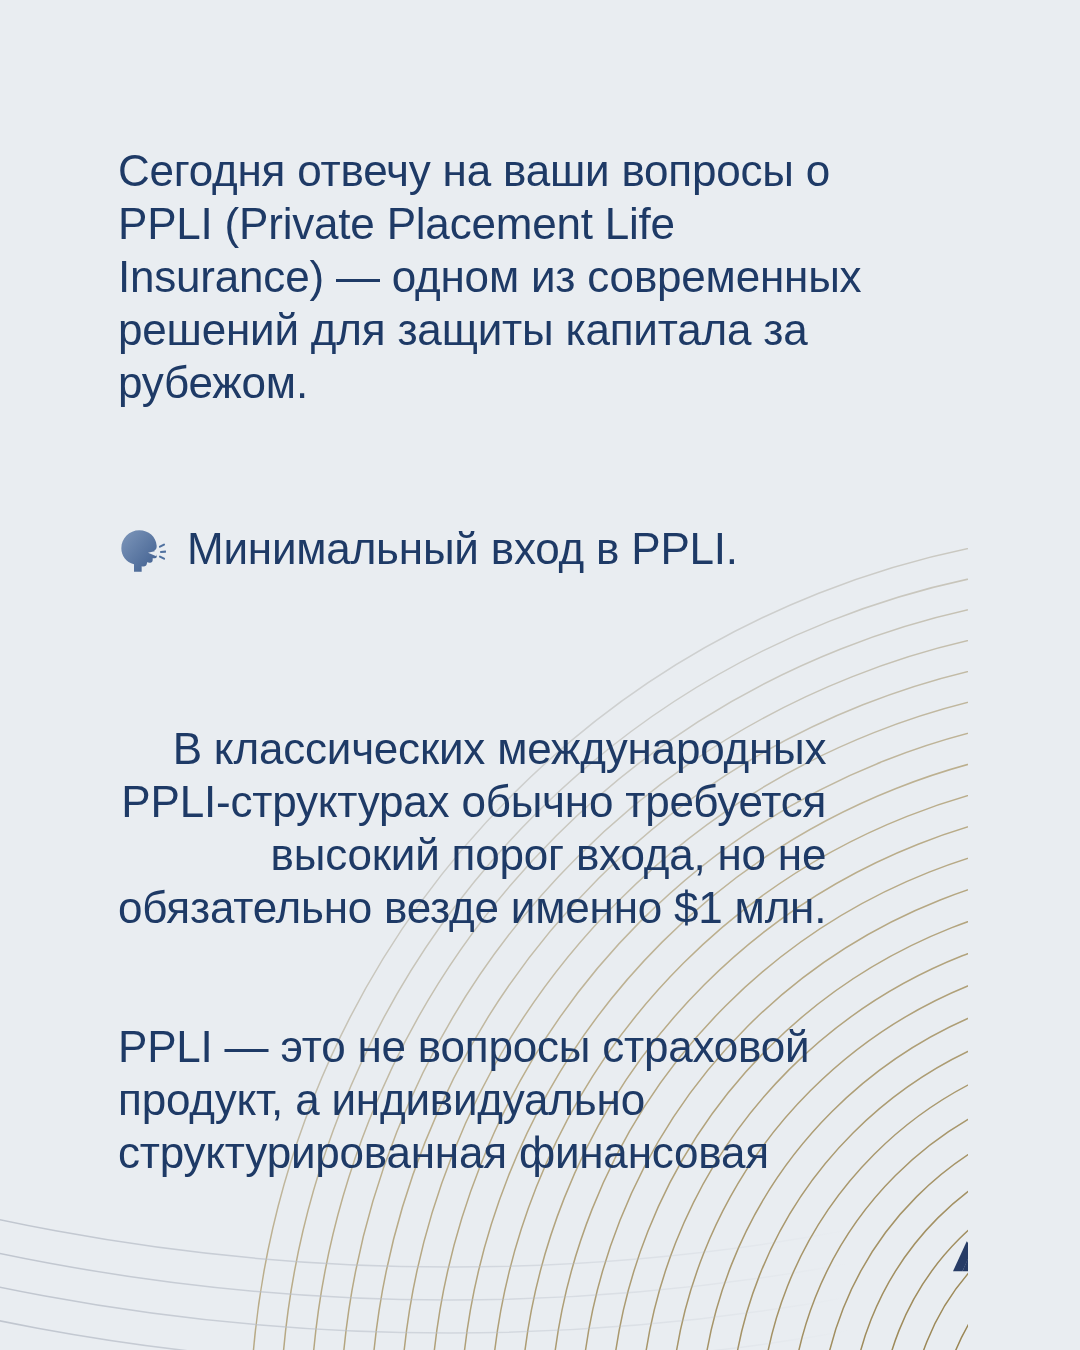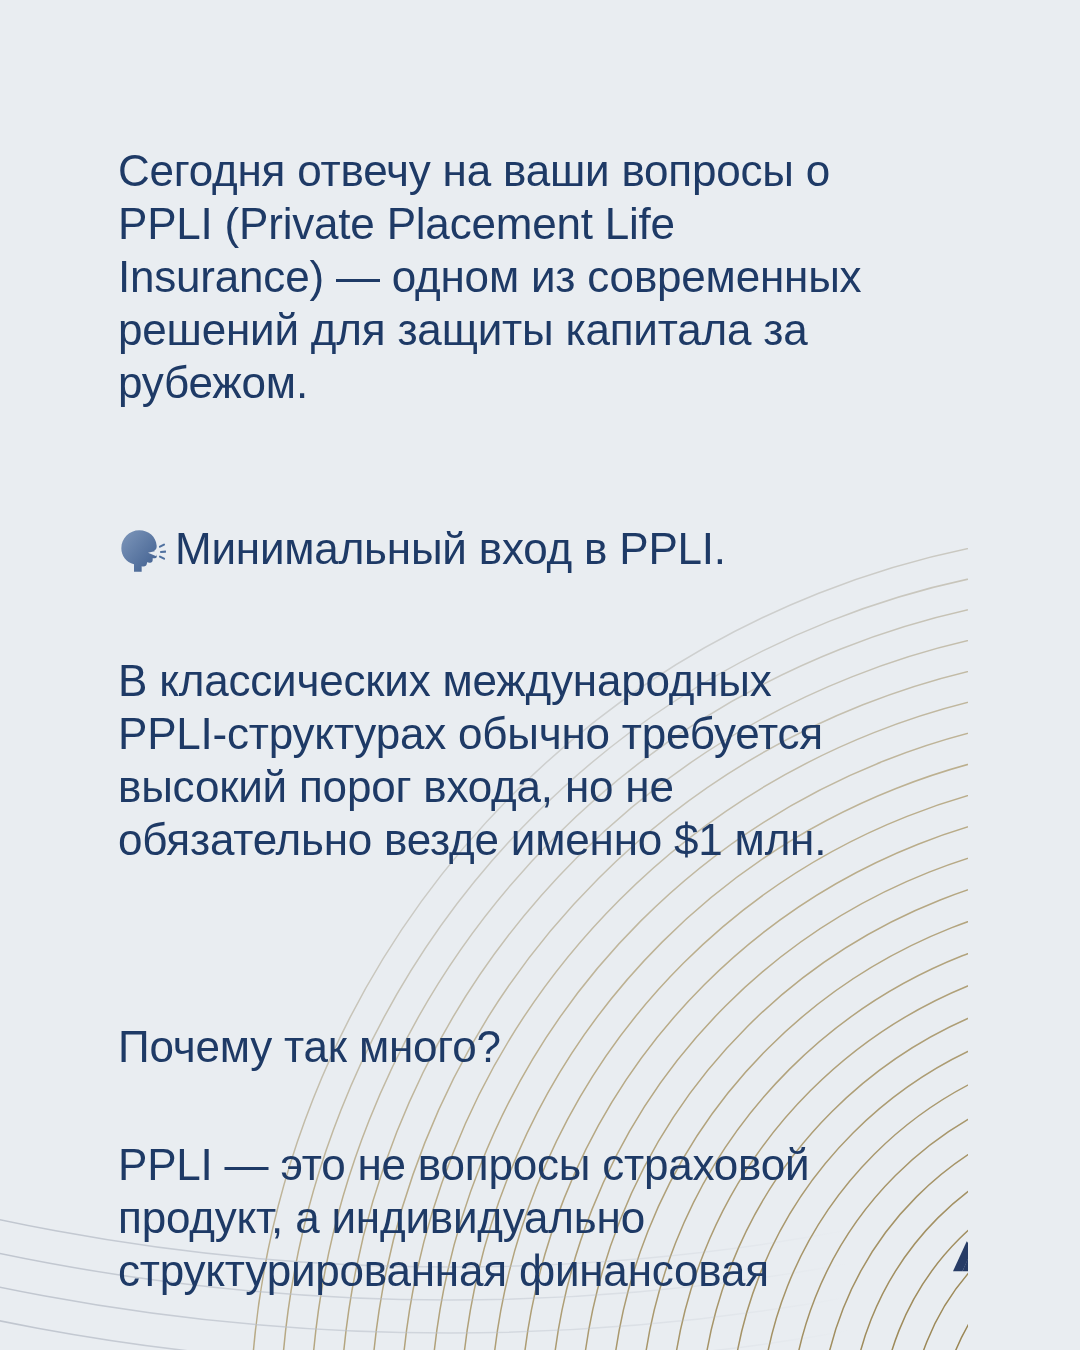--- a/index.html
+++ b/index.html
@@ -35,26 +35,26 @@
     letter-spacing: -0.2px;
   }
   .para {
     position: absolute;
     left: 0;
     margin: 0;
     white-space: pre-line;
   }
   .para-intro    { top: 144px; }
   .para-question { top: 469px; }
-  .para-answer   { top: 654px; }
+  .para-answer   { top: 722px; text-align: right; }
   .para-why      { top: 967px; }
   .q-first-line {
     display: flex;
     align-items: center;
-    gap: 9px;
+    gap: 21px;
     height: 53px;
     white-space: nowrap;
   }
   .emoji {
     width: 48px;
     height: 48px;
     flex: 0 0 auto;
   }
   .why-heading {
     margin-bottom: 12px;
@@ -157,21 +157,20 @@
         <span>Минимальный вход в PPLI.</span>
       </div>
     </div>
 
     <p class="para para-answer">В классических международных
 PPLI-структурах обычно требуется
 высокий порог входа, но не
 обязательно везде именно $1 млн.</p>
 
     <div class="para para-why">
-      <div class="why-heading">Почему так много?</div>
       <div>PPLI — это не вопросы страховой
 продукт, а индивидуально
 структурированная финансовая</div>
     </div>
 
   </div>
 
   <svg class="logo" viewBox="0 0 100 52" xmlns="http://www.w3.org/2000/svg" aria-hidden="true">
     <g fill="#273c66">
       <path d="M0,52 L16,17 L23,25 L11,52 Z"></path>

